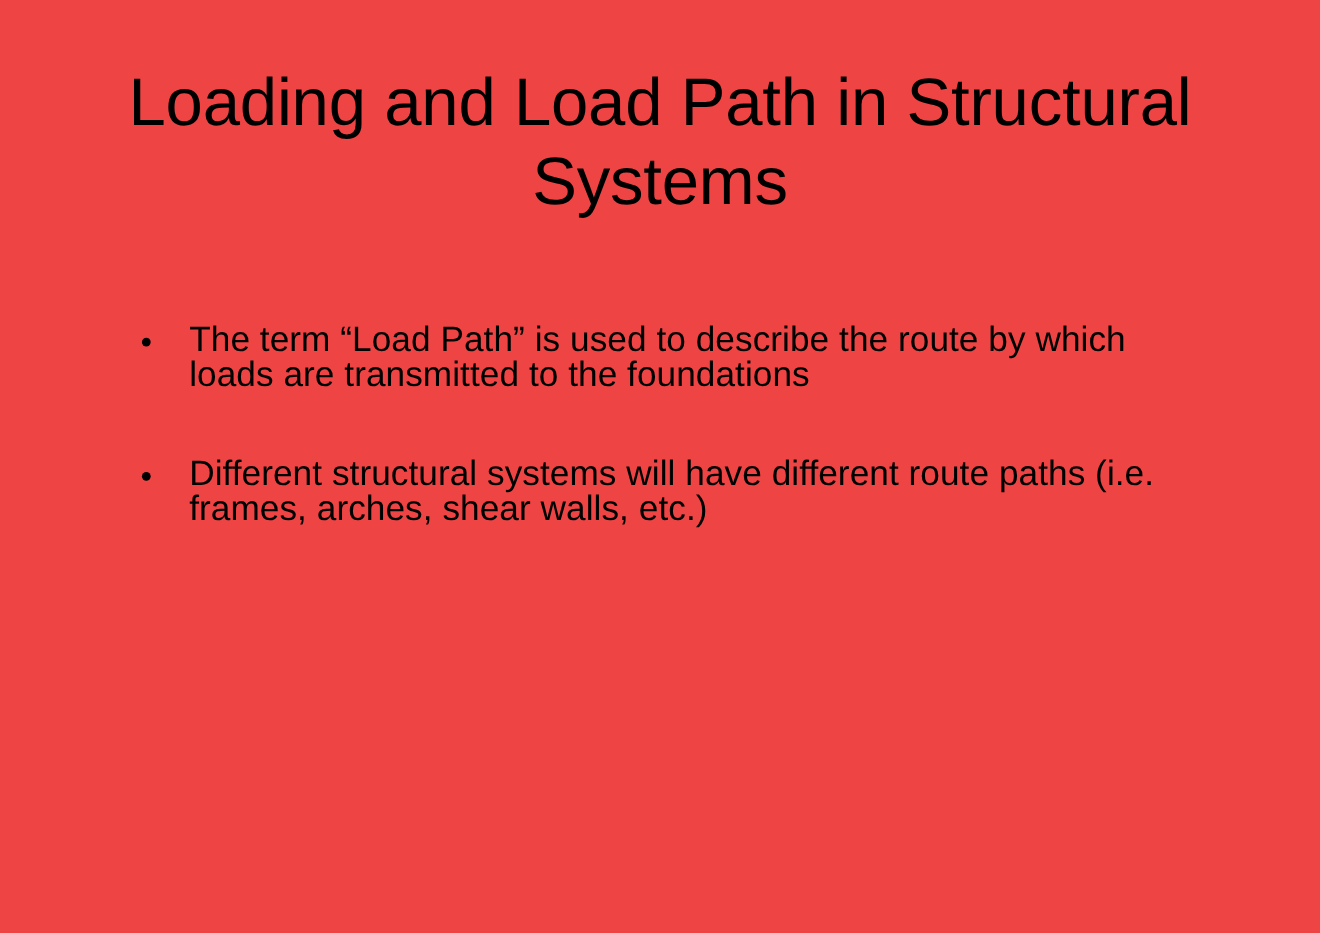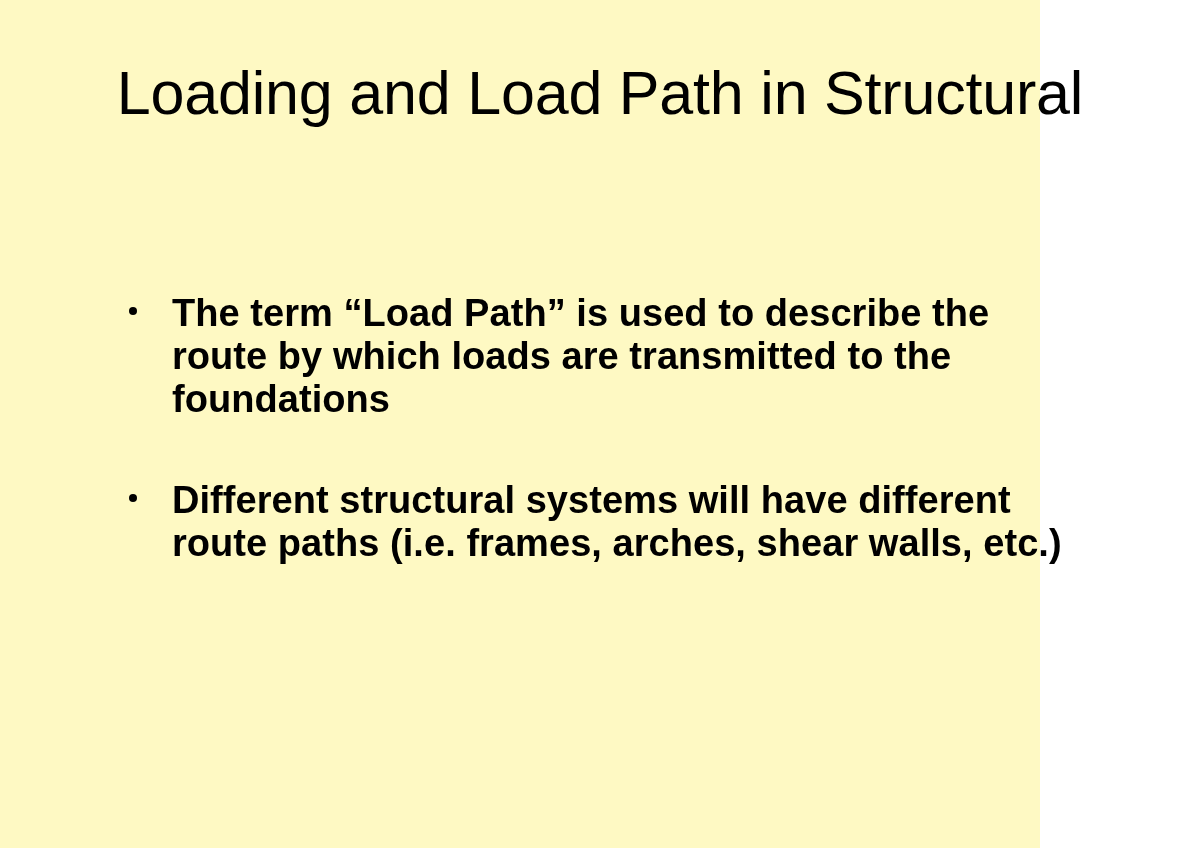--- a/index.html
+++ b/index.html
@@ -12,23 +12,23 @@
     width: 1200px;
     height: 848px;
     overflow: hidden;
     font-family: "Liberation Sans", "DejaVu Sans", sans-serif;
     color: #000000;
     -webkit-font-smoothing: antialiased;
   }
 
   .slide {
     position: relative;
-    width: 1040px;
+    width: 1200px;
     height: 848px;
-    background: #fef9c3;
+    background: #ef4444;
     box-sizing: border-box;
   }
 
   
   .title-block {
     position: absolute;
     left: 100px;
     top: 58px;
     width: 1000px;
     text-align: center;
@@ -47,23 +47,23 @@
     position: absolute;
     left: 126px;
     top: 292px;
     width: 960px;
   }
 
   .bullet-item {
     position: relative;
     padding-left: 46px;
     margin: 0 0 58px 0;
-    font-size: 38px;
-    line-height: 43px;
-    font-weight: 700;
+    font-size: 32px;
+    line-height: 32px;
+    font-weight: 400;
     letter-spacing: 0.05px;
     color: #000000;
   }
   .bullet-item:last-child {
     margin-bottom: 0;
   }
 
   .bullet-marker {
     position: absolute;
     left: 3px;
@@ -78,20 +78,21 @@
     display: block;
   }
 </style>
 </head>
 <body>
 
 <div class="slide">
 
   <div class="title-block">
     <div class="title-line">Loading and Load Path in Structural</div>
+    <div class="title-line">Systems</div>
   </div>
 
   <div class="body-block">
 
     <div class="bullet-item">
       <span class="bullet-marker"></span>
       <span class="bullet-text">The term “Load Path” is used to describe the route by which loads are transmitted to the foundations</span>
     </div>
 
     <div class="bullet-item">

